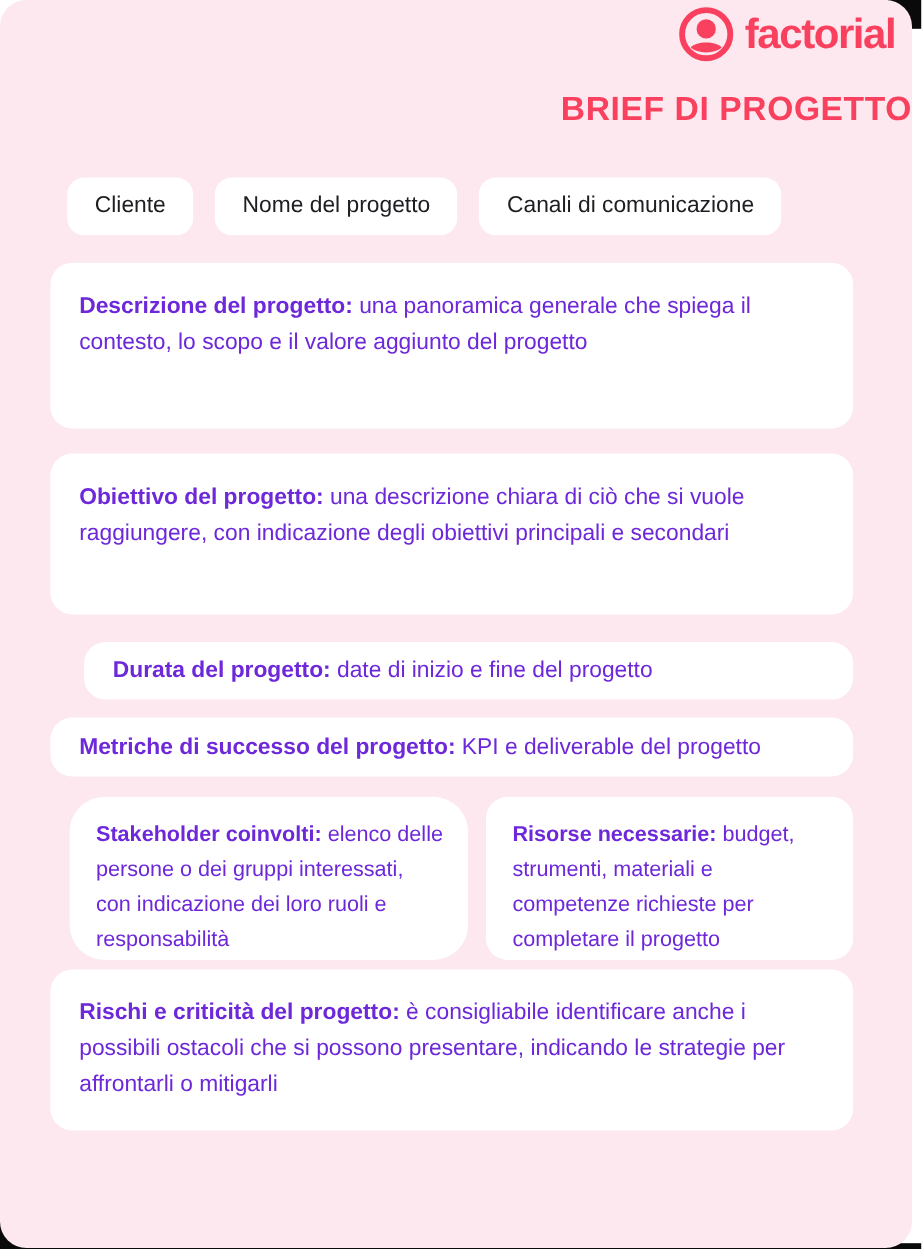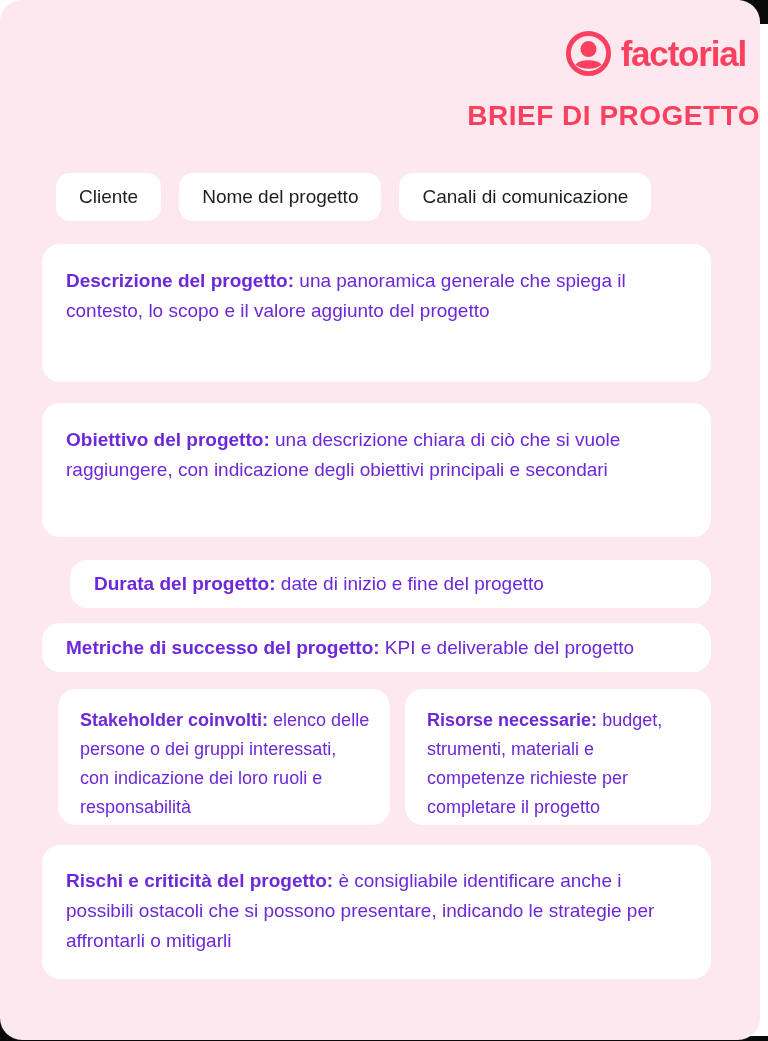--- a/index.html
+++ b/index.html
@@ -14,21 +14,21 @@
   .backdrop-topright{position:absolute;top:0;right:0;width:28px;height:24px;background:#0a0a0a;}
   .backdrop-bottomleft{position:absolute;bottom:0;left:0;width:30px;height:26px;background:#0a0a0a;}
   .backdrop-bottombar{position:absolute;bottom:0;left:0;width:768px;height:5px;background:#0a0a0a;}
 
   .page{
     position:absolute;left:0;top:0;
     width:760px;height:1040px;
     background:#fce8ee;
     border-radius:22px;
     box-sizing:border-box;
-    padding-top:29px;
+    padding-top:4px;
   }
 
   .logo-row{
     display:flex;justify-content:flex-end;align-items:center;
     padding-right:14px;gap:9px;height:48px;
   }
   .logo-icon{width:47px;height:47px;display:block;}
   .logo-word{
     font-size:35px;font-weight:700;color:#f9415f;
     letter-spacing:-1.2px;line-height:47px;
@@ -77,25 +77,25 @@
   .card-descrizione{margin-top:23px;height:138px;padding:22px 45px 0 24px;}
   .card-obiettivo {margin-top:21px;height:134px;padding:22px 45px 0 24px;}
   .card-durata    {margin-top:23px;height:48px;padding:0 24px;display:flex;align-items:center;margin-left:28px;}
   .card-metriche  {margin-top:15px;height:49px;padding:0 24px;display:flex;align-items:center;}
 
   .two-col{
     margin:17px 0 0 16px;
     width:653px;
     display:flex;gap:15px;
   }
-  .card-stakeholder{width:332px;height:136px;padding:17px 20px 0 22px;}
+  .card-stakeholder{width:332px;height:136px;padding:17px 20px 0 22px;border-radius:29px;}
   .card-risorse   {flex:1;height:136px;padding:17px 18px 0 22px;}
   .small-text{font-size:18px;line-height:29px;}
 
-  .card-rischi{margin-top:20px;height:134px;padding:21px 40px 0 24px;}
+  .card-rischi{margin-top:8px;height:134px;padding:21px 40px 0 24px;}
 </style>
 </head>
 <body>
 
 <div class="stage">
   <div class="backdrop-topright"></div>
   <div class="backdrop-bottomleft"></div>
   <div class="backdrop-bottombar"></div>
 
   <div class="page">

